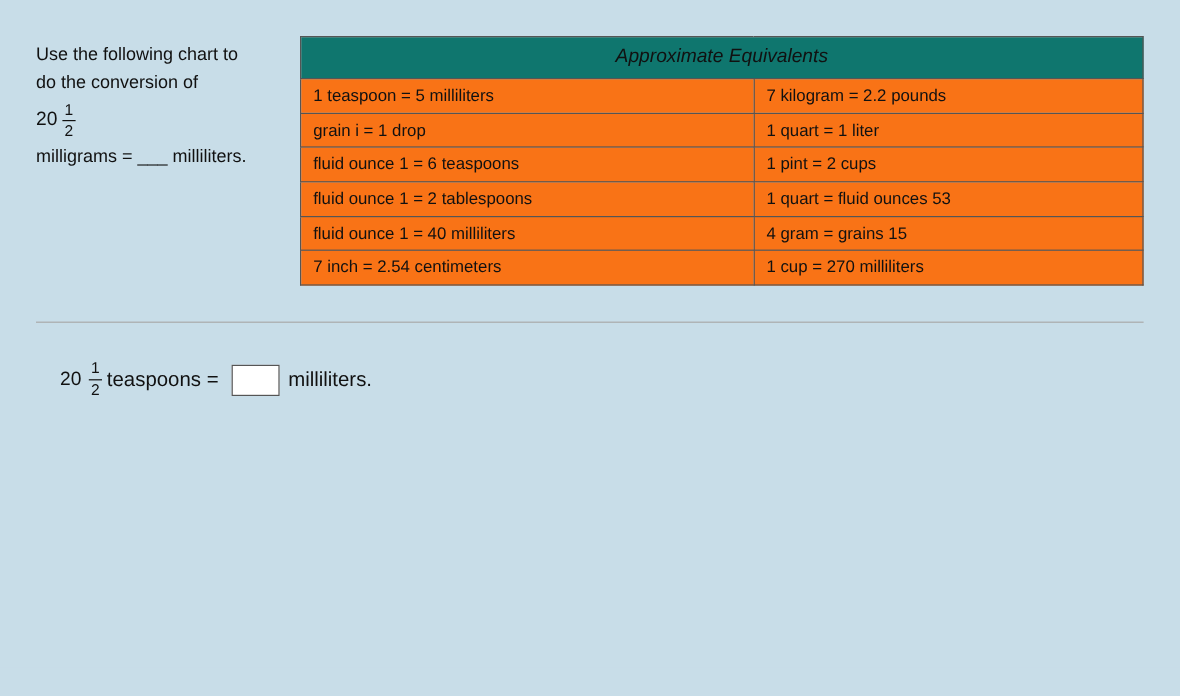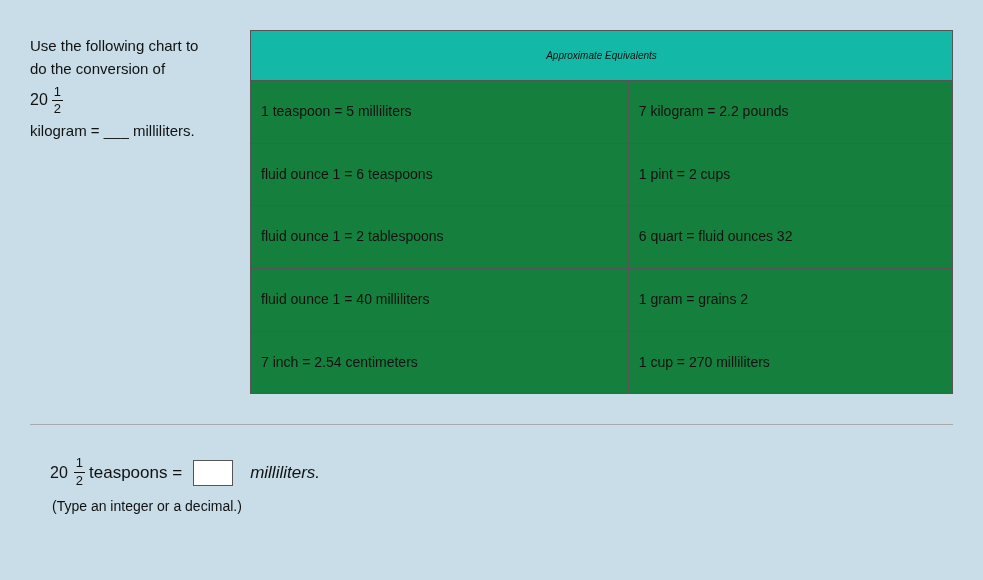--- a/index.html
+++ b/index.html
@@ -70,34 +70,34 @@
     .conversion-table {
       border: 1.5px solid #555;
       border-collapse: collapse;
       background: #f5f5f5;
       flex: 1;
     }
 
     .conversion-table th {
       border: 1.5px solid #555;
       text-align: center;
-      padding: 19px 15px;
+      padding: 8px 15px;
       font-style: italic;
       font-weight: normal;
-      font-size: 10px;
-      background: #14b8a6;
+      font-size: 16px;
+      background: #0f766e;
     }
 
     .conversion-table td {
       border: 1.5px solid #555;
-      padding: 20px 10px;
+      padding: 3px 10px;
       font-size: 14px;
       vertical-align: top;
       line-height: 1.55;
-      background: #15803d;
+      background: #f97316;
     }
 
     .divider {
       width: 100%;
       border: none;
       border-top: 1.5px solid #aaa;
       margin-bottom: 30px;
     }
 
     .answer-section {
@@ -168,45 +168,49 @@
     <div class="problem-text">
       <div>Use the following chart to</div>
       <div>do the conversion of</div>
       <div style="margin-top:4px; display:flex; align-items:center;">
         <span class="big-number">20</span>
         <span class="fraction-inline">
           <span class="numerator">1</span>
           <span class="denominator">2</span>
         </span>
       </div>
-      <div style="margin-top:4px;">kilogram = ___ milliliters.</div>
+      <div style="margin-top:4px;">milligrams = ___ milliliters.</div>
     </div>
 
     <table class="conversion-table">
       <thead>
         <tr>
           <th colspan="2">Approximate Equivalents</th>
         </tr>
       </thead>
       <tbody>
         <tr>
           <td>1 teaspoon = 5 milliliters</td>
           <td>7 kilogram = 2.2 pounds</td>
         </tr>
         <tr>
+          <td>grain i = 1 drop</td>
+          <td>1 quart = 1 liter</td>
+        </tr>
+        <tr>
           <td>fluid ounce 1 = 6 teaspoons</td>
           <td>1 pint = 2 cups</td>
         </tr>
         <tr>
           <td>fluid ounce 1 = 2 tablespoons</td>
-          <td>6 quart = fluid ounces 32</td>
+          <td>1 quart = fluid ounces 53</td>
         </tr>
         <tr>
           <td>fluid ounce 1 = 40 milliliters</td>
-          <td>1 gram = grains 2</td>
+          <td>4 gram = grains 15</td>
         </tr>
         <tr>
           <td>7 inch = 2.54 centimeters</td>
           <td>1 cup = 270 milliliters</td>
         </tr>
       </tbody>
     </table>
 
   </div>
 
@@ -214,18 +218,17 @@
 
   <div class="answer-section">
     <div class="answer-row">
       <span class="big-number">20</span>
       <span class="fraction-display">
         <span class="num">1</span>
         <span class="den">2</span>
       </span>
       <span style="margin-right:6px;">teaspoons =</span>
       <input class="answer-input" type="text" placeholder="" style="">
-      <span style="margin-left:12px;font-style:italic;">milliliters.</span>
+      <span style="margin-left:2px;">milliliters.</span>
     </div>
-    <div class="hint-text">(Type an integer or a decimal.)</div>
   </div>
 
 </div>
 
 </body></html>

